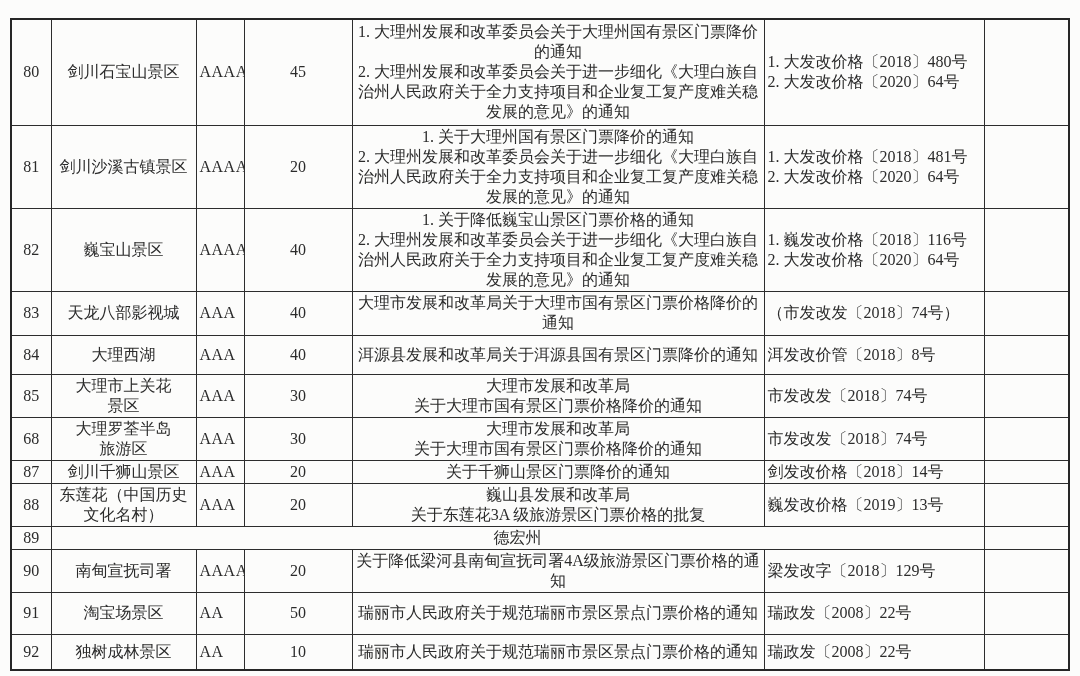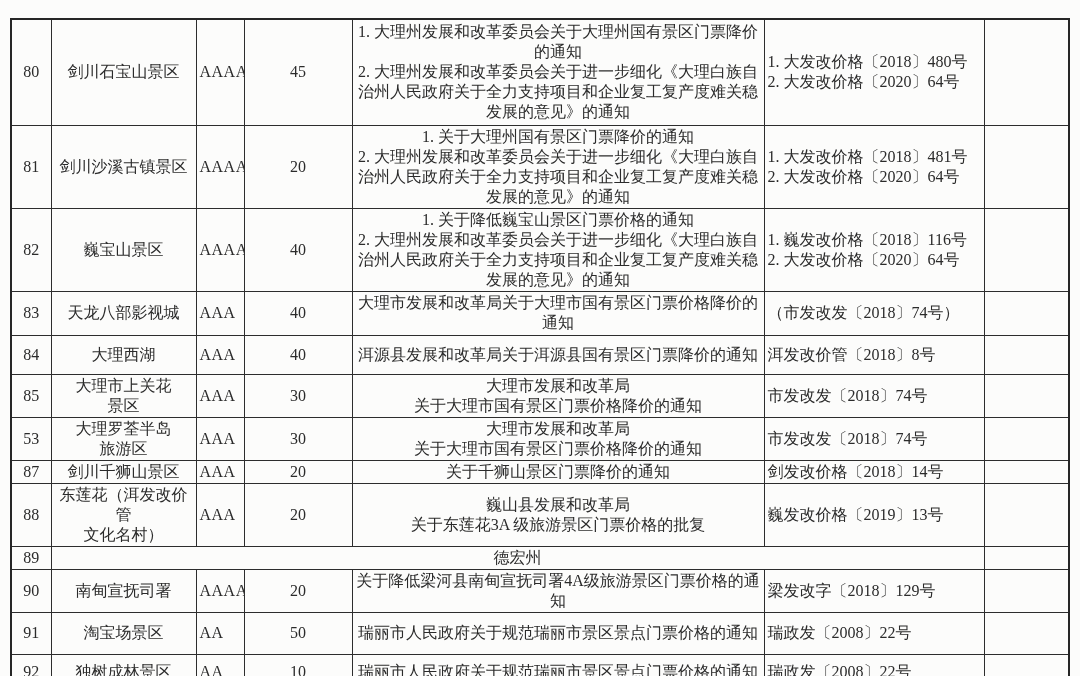--- a/index.html
+++ b/index.html
@@ -112,42 +112,42 @@
     <td class="c-name">大理市上关花
 景区</td>
     <td class="c-rating">AAA</td>
     <td class="c-price">30</td>
     <td class="c-notice">大理市发展和改革局
 关于大理市国有景区门票价格降价的通知</td>
     <td class="c-doc">市发改发〔2018〕74号</td>
     <td class="c-empty"></td>
   </tr>
         <tr style="height: 42px;">
-    <td class="c-no">53</td>
+    <td class="c-no">68</td>
     <td class="c-name">大理罗荃半岛
 旅游区</td>
     <td class="c-rating">AAA</td>
     <td class="c-price">30</td>
     <td class="c-notice">大理市发展和改革局
 关于大理市国有景区门票价格降价的通知</td>
     <td class="c-doc">市发改发〔2018〕74号</td>
     <td class="c-empty"></td>
   </tr>
         <tr style="height: 23px;">
     <td class="c-no">87</td>
     <td class="c-name">剑川千狮山景区</td>
     <td class="c-rating">AAA</td>
     <td class="c-price">20</td>
     <td class="c-notice">关于千狮山景区门票降价的通知</td>
     <td class="c-doc">剑发改价格〔2018〕14号</td>
     <td class="c-empty"></td>
   </tr>
         <tr style="height: 43px;">
     <td class="c-no">88</td>
-    <td class="c-name">东莲花（洱发改价管
+    <td class="c-name">东莲花（中国历史
 文化名村）</td>
     <td class="c-rating">AAA</td>
     <td class="c-price">20</td>
     <td class="c-notice">巍山县发展和改革局
 关于东莲花3A 级旅游景区门票价格的批复</td>
     <td class="c-doc">巍发改价格〔2019〕13号</td>
     <td class="c-empty"></td>
   </tr>
         <tr style="height: 22px;">
     <td class="c-no">89</td>

